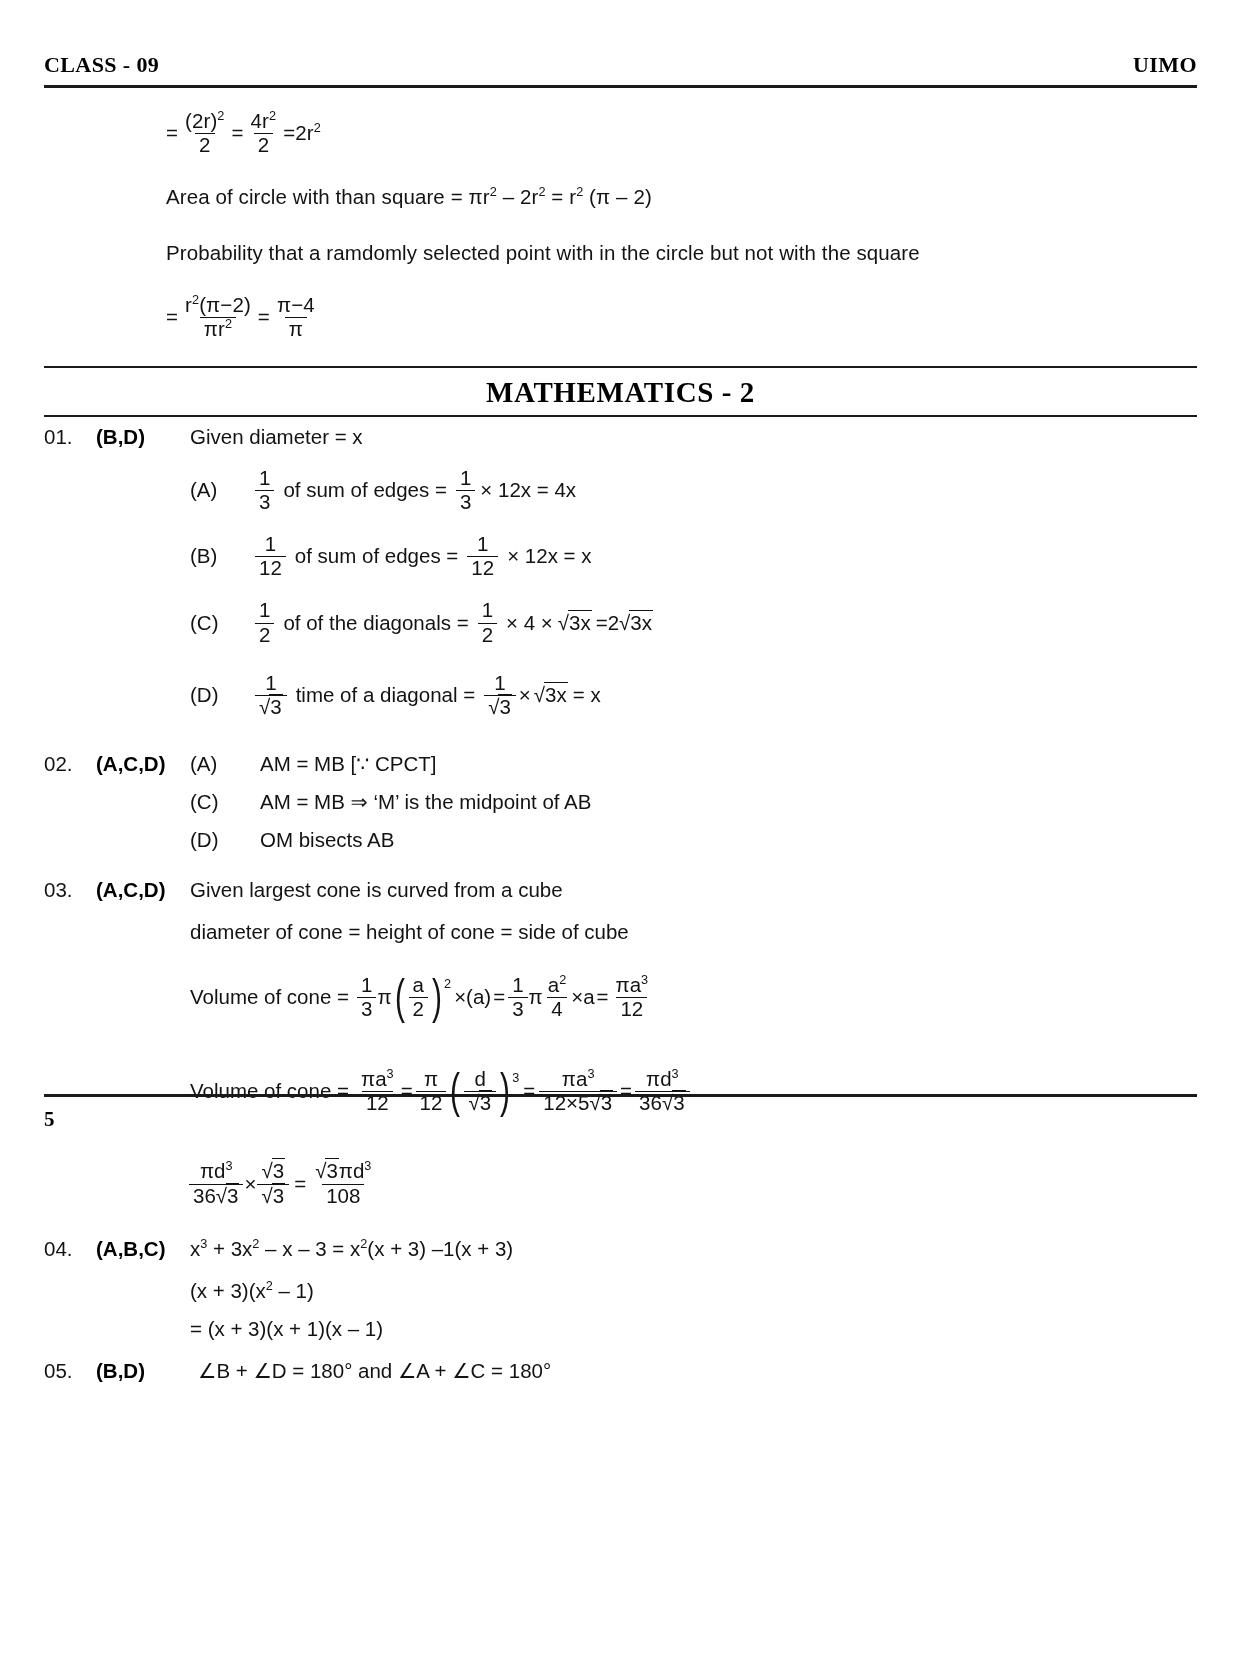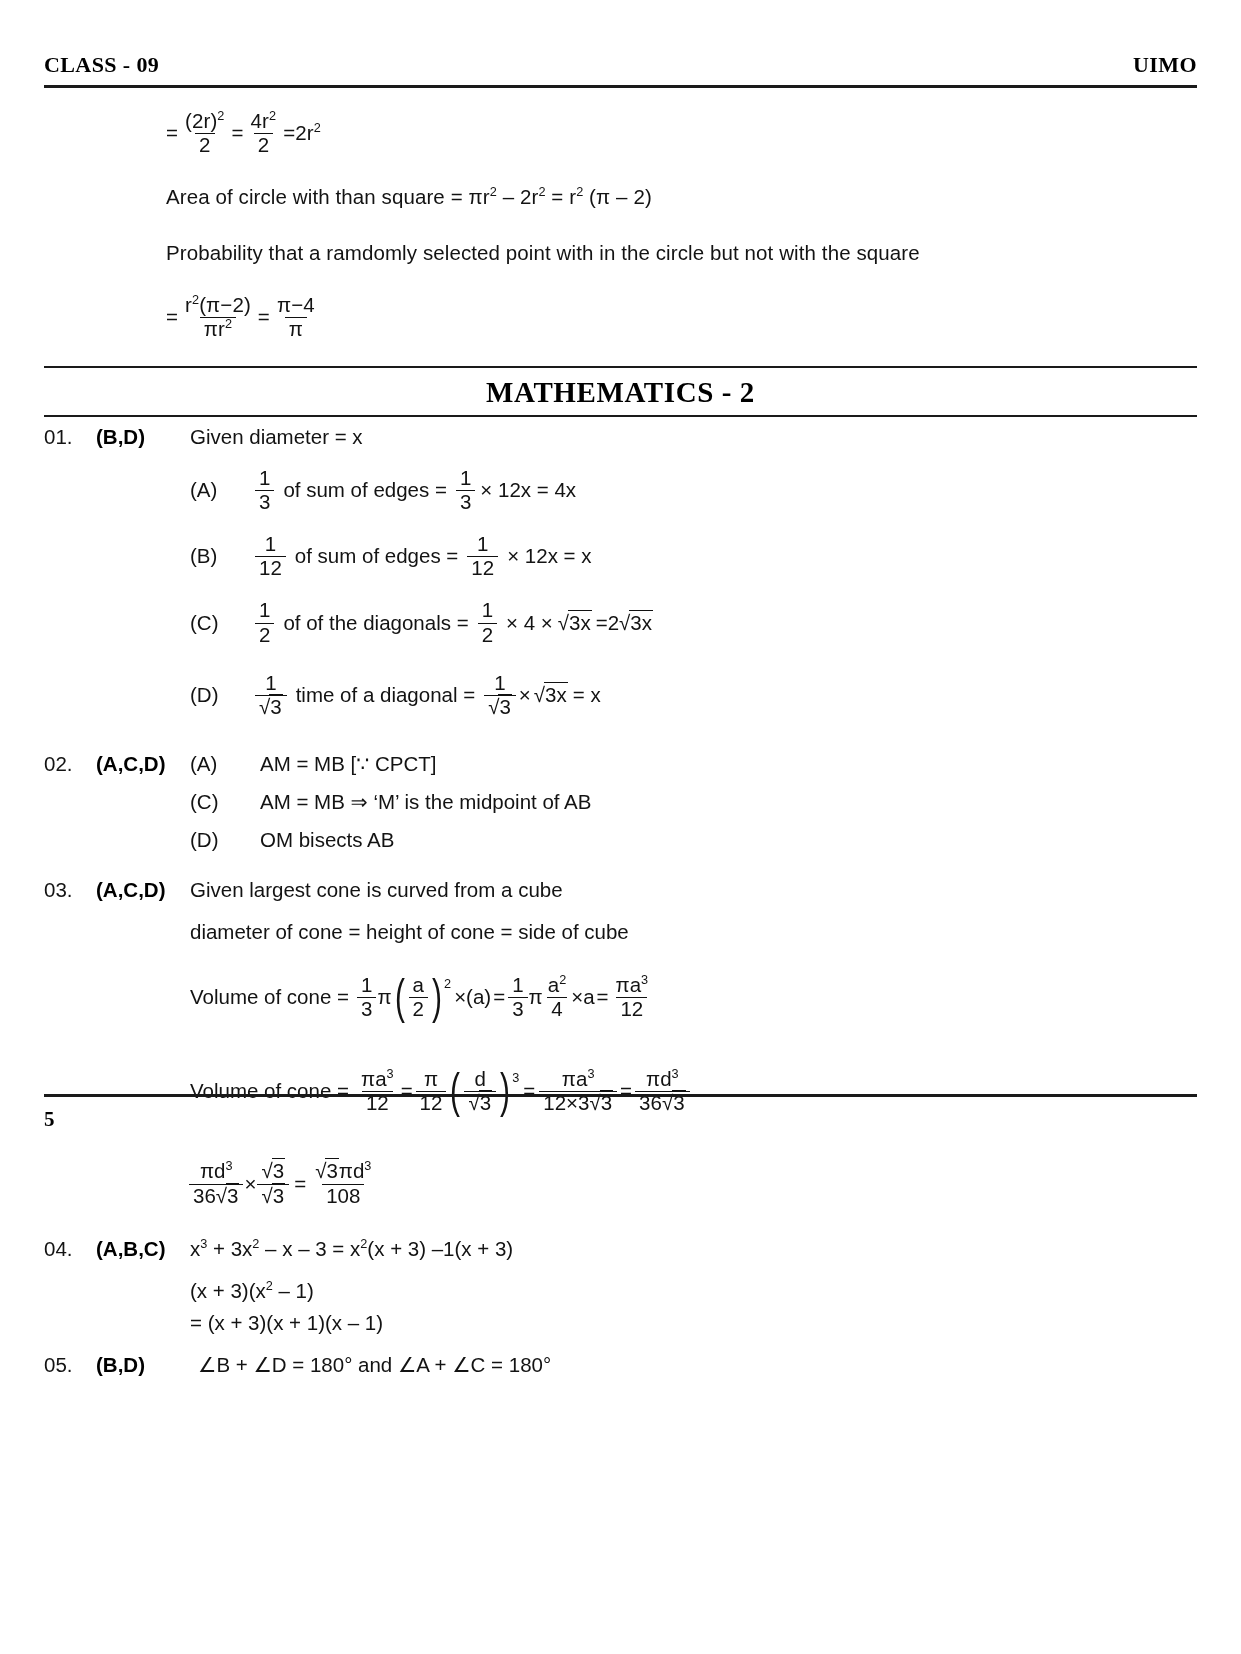--- a/index.html
+++ b/index.html
@@ -375,21 +375,21 @@
           <span class="paren-big">(</span>
           <span class="frac tight">
             <span class="num">d</span>
             <span class="den"><span class="sqrt">√<span class="radicand">3</span></span></span>
           </span>
           <span class="paren-big">)</span>
           <span class="exp-out">3</span>
           <span style="margin:0 3px">=</span>
           <span class="frac tight">
             <span class="num"><span>πa</span><sup>3</sup></span>
-            <span class="den"><span>12×3</span><span class="sqrt">√<span class="radicand">3</span></span></span>
+            <span class="den"><span>12×5</span><span class="sqrt">√<span class="radicand">3</span></span></span>
           </span>
           <span style="margin:0 2px">=</span>
           <span class="frac tight">
             <span class="num"><span>πd</span><sup>3</sup></span>
             <span class="den"><span>36</span><span class="sqrt">√<span class="radicand">3</span></span></span>
           </span>
         </div>
 
         <div class="eqline" style="margin-top:46px;margin-left:-2px">
           <span class="frac tight">
@@ -413,21 +413,21 @@
     <div class="qrow" style="margin-top:30px">
       <div class="q-num">04.</div>
       <div class="q-ans">(A,B,C)</div>
       <div class="q-body">
         <div>
           <span>x</span><sup>3</sup><span> + 3x</span><sup>2</sup><span> – x – 3 = x</span><sup>2</sup><span>(x + 3) –1(x + 3)</span>
         </div>
         <div style="margin-top:18px">
           <span>(x + 3)(x</span><sup>2</sup><span> – 1)</span>
         </div>
-        <div style="margin-top:8px">= (x + 3)(x + 1)(x – 1)</div>
+        <div style="margin-top:14px">= (x + 3)(x + 1)(x – 1)</div>
       </div>
     </div>
 
     <div class="qrow" style="margin-top:18px">
       <div class="q-num">05.</div>
       <div class="q-ans">(B,D)</div>
       <div class="q-body" style="padding-left:8px">∠B + ∠D = 180° and ∠A + ∠C = 180°</div>
     </div>
 
   </div>

